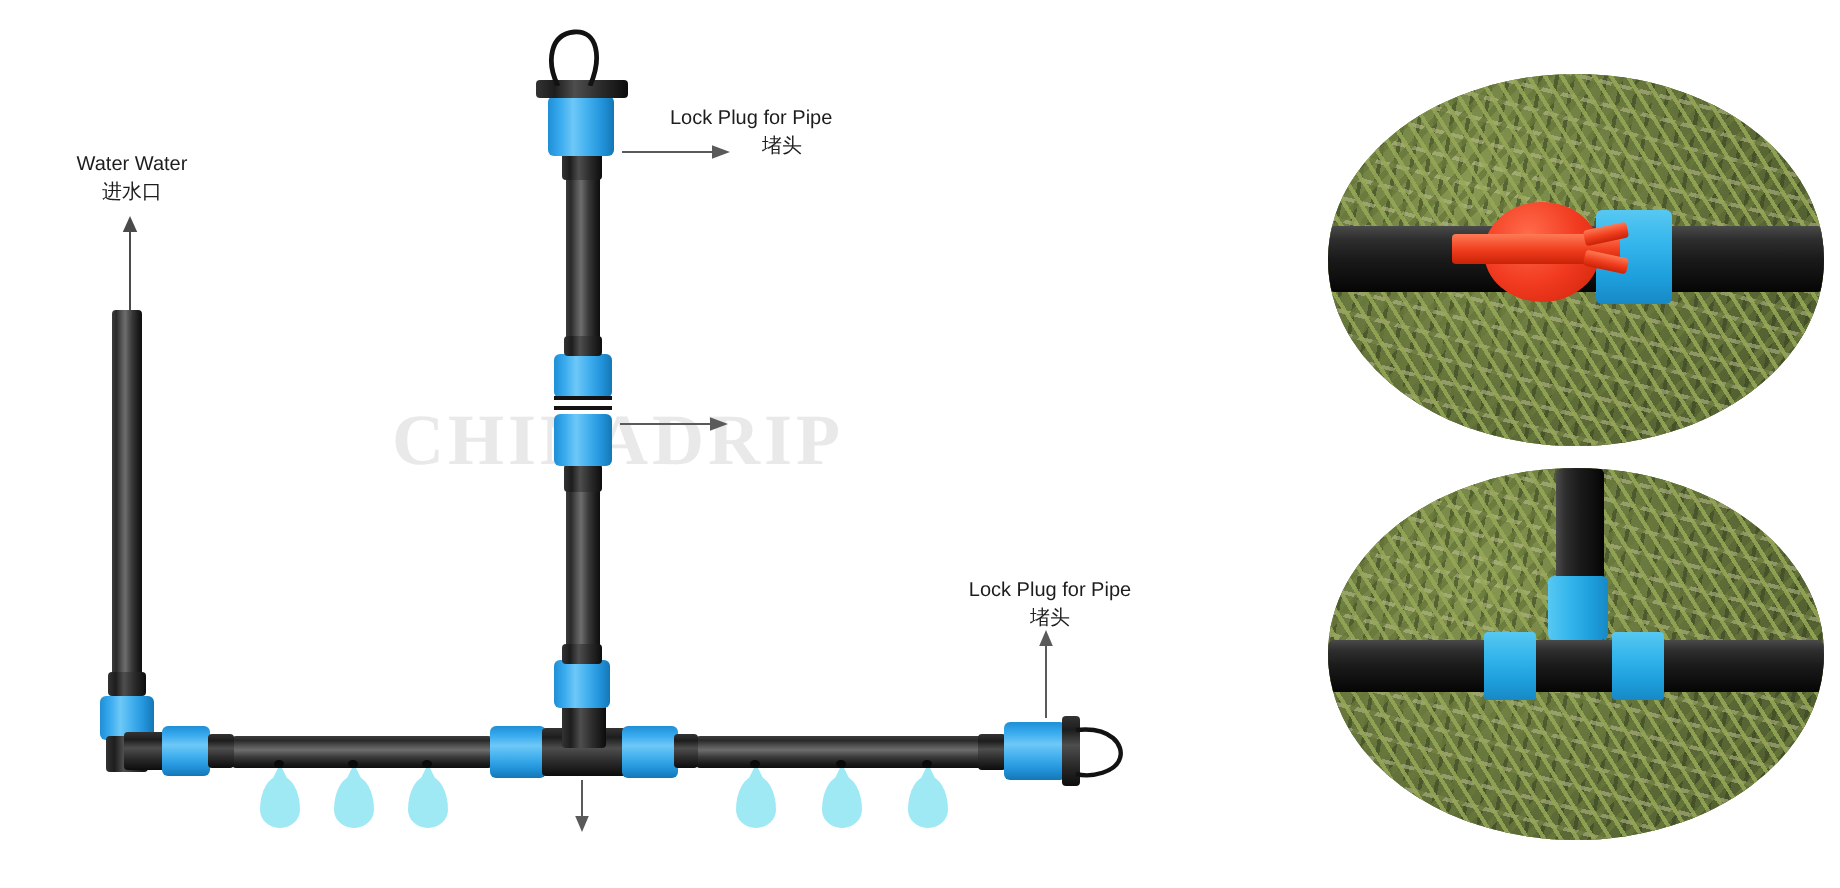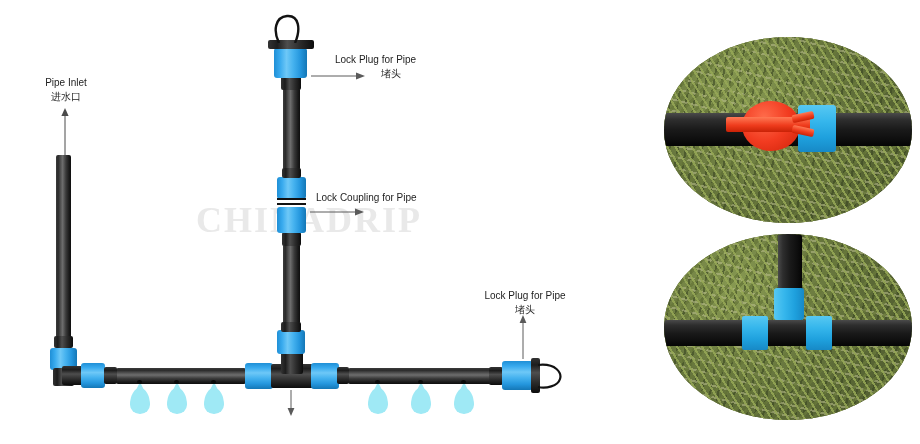--- a/index.html
+++ b/index.html
@@ -196,21 +196,21 @@
   <div class="watermark">CHINADRIP</div>
 
   <div class="pipe-v" style="left:56px; top:155px; width:15px; height:190px;"></div>
 
   <svg class="arrow" style="left:58px; top:108px; width:14px; height:50px;">
     <line x1="7" y1="50" x2="7" y2="6" stroke="#4a4a4a" stroke-width="1"></line>
     <polygon points="7,0 3.4,8 10.6,8" fill="#4a4a4a"></polygon>
   </svg>
 
   <div class="label center" style="left:20px; top:76px; width:92px;">
-    <span class="en">Pipe Inlet</span>
+    <span class="en">Water Water</span>
     <span class="cn">进水口</span>
   </div>
 
   <div class="black-part-v" style="left:54px; top:336px; width:19px; height:12px;"></div>
 
   <div class="blue-nut-v" style="left:50px; top:348px; width:27px; height:22px;"></div>
 
   <div class="black-part-v" style="left:53px; top:368px; width:21px; height:18px;"></div>
   <div class="black-part-h" style="left:62px; top:366px; width:22px; height:19px;"></div>
 
@@ -278,21 +278,20 @@
   <div class="ribs-v" style="left:277px; top:198px; width:29px; height:10px;"></div>
   <div class="blue-nut-v" style="left:277px; top:177px; width:29px; height:22px;"></div>
   <div class="black-part-v" style="left:282px; top:168px; width:19px; height:10px;"></div>
 
   <svg class="arrow" style="left:310px; top:206px; width:54px; height:12px;">
     <line x1="0" y1="6" x2="46" y2="6" stroke="#5a5a5a" stroke-width="1"></line>
     <polygon points="54,6 45,2.6 45,9.4" fill="#5a5a5a"></polygon>
   </svg>
 
   <div class="label" style="left:316px; top:191px; width:128px;">
-    <span class="en">Lock Coupling for Pipe</span>
   </div>
 
   <div class="pipe-v" style="left:283px; top:88px; width:17px; height:82px;"></div>
 
   <div class="black-part-v" style="left:281px; top:76px; width:20px; height:14px;"></div>
   <div class="blue-nut-v" style="left:274px; top:48px; width:33px; height:30px;"></div>
   <div class="black-part-v" style="left:268px; top:40px; width:46px; height:9px;"></div>
   <svg style="position:absolute; left:271px; top:13px; width:34px; height:30px; z-index:4;">
     <path d="M8,30 C2,18 4,4 16,3 C28,2 30,16 24,30" fill="none" stroke="#121212" stroke-width="2.4"></path>
   </svg>

